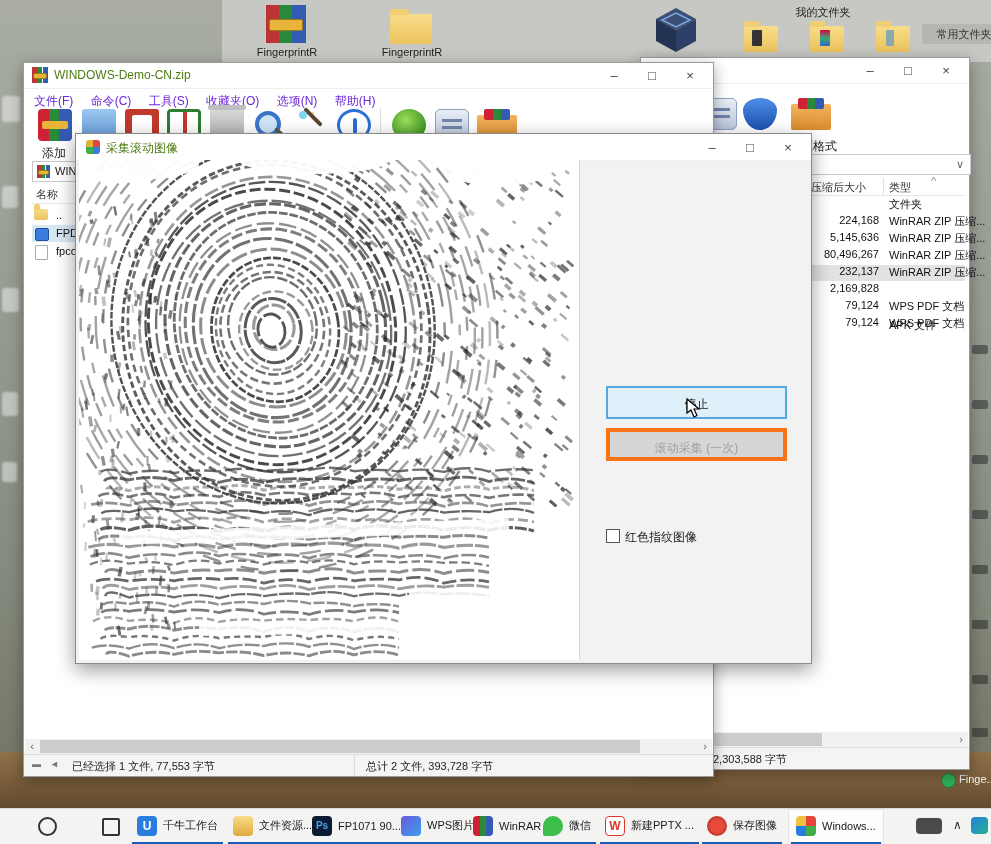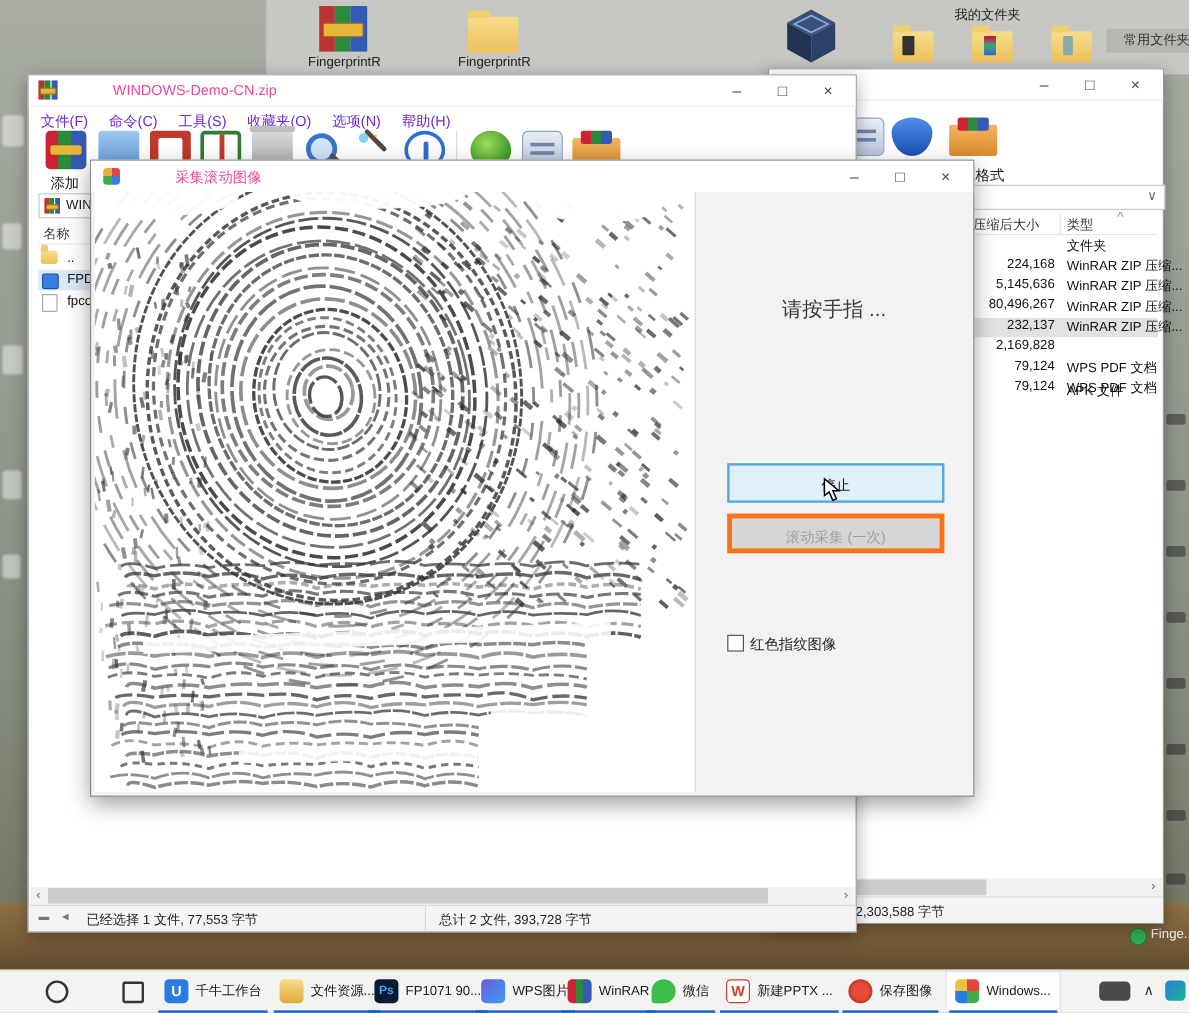--- a/index.html
+++ b/index.html
@@ -32,21 +32,21 @@
   .books .b3{left:66%;width:34%;background:#335bb3;}
   .books::after{content:"";position:absolute;left:8%;right:8%;top:38%;height:26%;
     background:#e8b53a;border:1px solid #9a7a1a;border-radius:2px;}
   
   #cube{left:650px;top:4px;width:52px;height:52px;}
   
   .win{position:absolute;background:#fff;border:1px solid #9a9a9a;
     box-shadow:0 4px 14px rgba(0,0,0,.35);}
   .titlebar{position:absolute;left:0;top:0;right:0;height:25px;background:#fff;
     border-bottom:1px solid #eee;}
-  .title-text{position:absolute;left:30px;top:5px;font-size:12px;color:#ec4899;white-space:nowrap;margin-left:40px;}
+  .title-text{position:absolute;left:30px;top:5px;font-size:12px;color:#4d7c0f;white-space:nowrap;}
   .chrome{position:absolute;top:0;height:25px;width:38px;text-align:center;
     line-height:25px;font-size:13px;color:#444;cursor:default;}
   .menu{position:absolute;font-size:12px;color:#6d28d9;white-space:nowrap;}
   .menu span{margin-right:14px;}
   .ti{display:block;position:absolute;width:34px;height:32px;border-radius:4px;}
   .tlabel{position:absolute;font-size:12px;color:#222;}
   .statusbar{position:absolute;left:0;right:0;bottom:0;height:21px;background:#f4f4f4;
     border-top:1px solid #dcdcdc;font-size:11px;color:#222;}
   .hscroll{position:absolute;left:1px;right:1px;height:15px;background:#f1f1f1;}
   .hthumb{position:absolute;top:1px;height:13px;background:#cdcdcd;}
@@ -873,21 +873,20 @@
           <rect x="40" y="372" width="390" height="13" transform="rotate(-2 40 372)" fill="#fff" opacity="0.88"></rect>
           <rect x="330" y="430" width="175" height="75" transform="rotate(0 330 430)" fill="#fff" opacity="0.88"></rect>
           <rect x="120" y="466" width="230" height="10" transform="rotate(-1 120 466)" fill="#fff" opacity="0.88"></rect>
           <ellipse cx="55" cy="4" rx="65" ry="16" fill="#fff" opacity="0.95"></ellipse>
           <ellipse cx="235" cy="0" rx="75" ry="14" fill="#fff" opacity="0.95"></ellipse>
           <ellipse cx="420" cy="8" rx="55" ry="18" fill="#fff" opacity="0.95"></ellipse>
         </g>
       </svg>
   </div>
   <div id="panel-divider" class="abs"></div>
-  <div id="dlg-prompt" class="abs">请按手指 ...</div>
   <div id="btn-stop" class="dlg-btn">停止</div>
   <div id="btn-roll" class="dlg-btn">滚动采集 (一次)</div>
   <div id="chk" class="abs">
     <span id="chk-box"></span>
     <span id="chk-label">红色指纹图像</span>
   </div>
 </div>
 
 <div id="cursor" class="abs">
   <svg width="16" height="20" viewBox="0 0 16 20">

